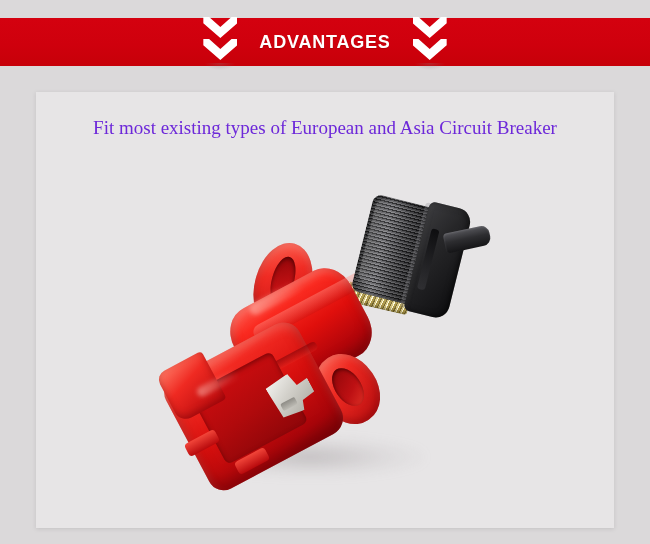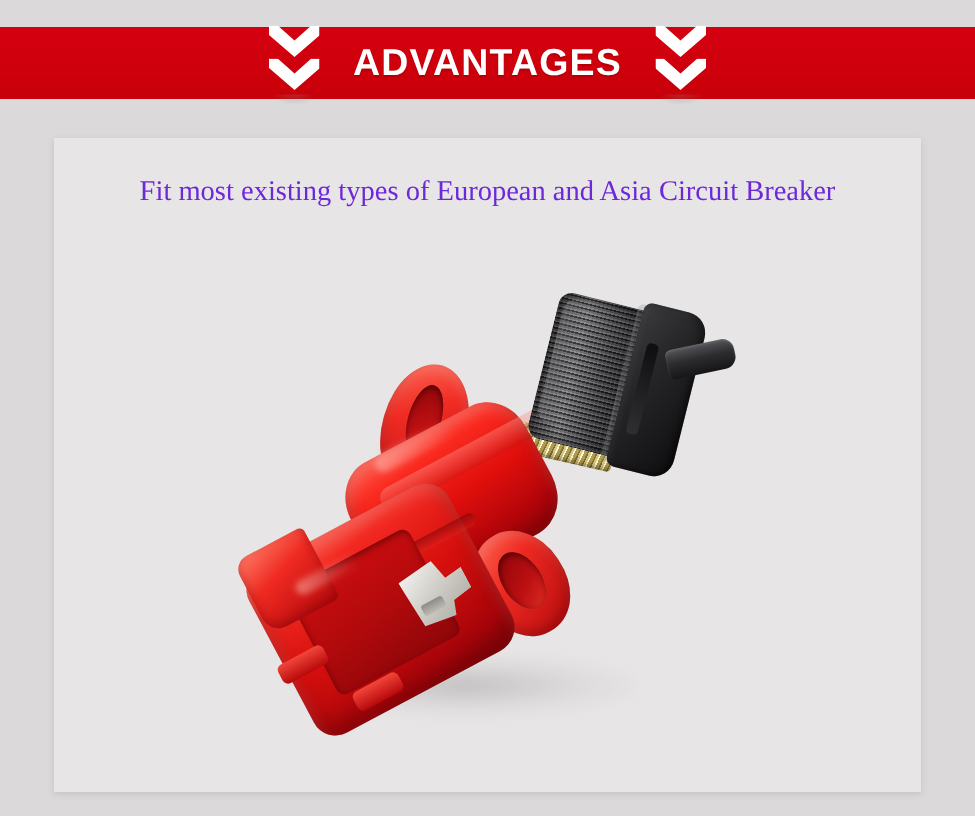--- a/index.html
+++ b/index.html
@@ -33,21 +33,21 @@
     top: 0;
     width: 650px;
     height: 48px;
     display: flex;
     align-items: center;
     justify-content: center;
     gap: 22px;
   }
   .banner-title {
     color: #ffffff;
-    font-size: 25px;
+    font-size: 18px;
     font-weight: bold;
     letter-spacing: 0.8px;
     line-height: 1;
     font-family: "Liberation Sans", sans-serif;
     white-space: nowrap;
     text-shadow: 0 1px 1px rgba(120,0,0,0.35);
   }
 
   
   .chev-group {

